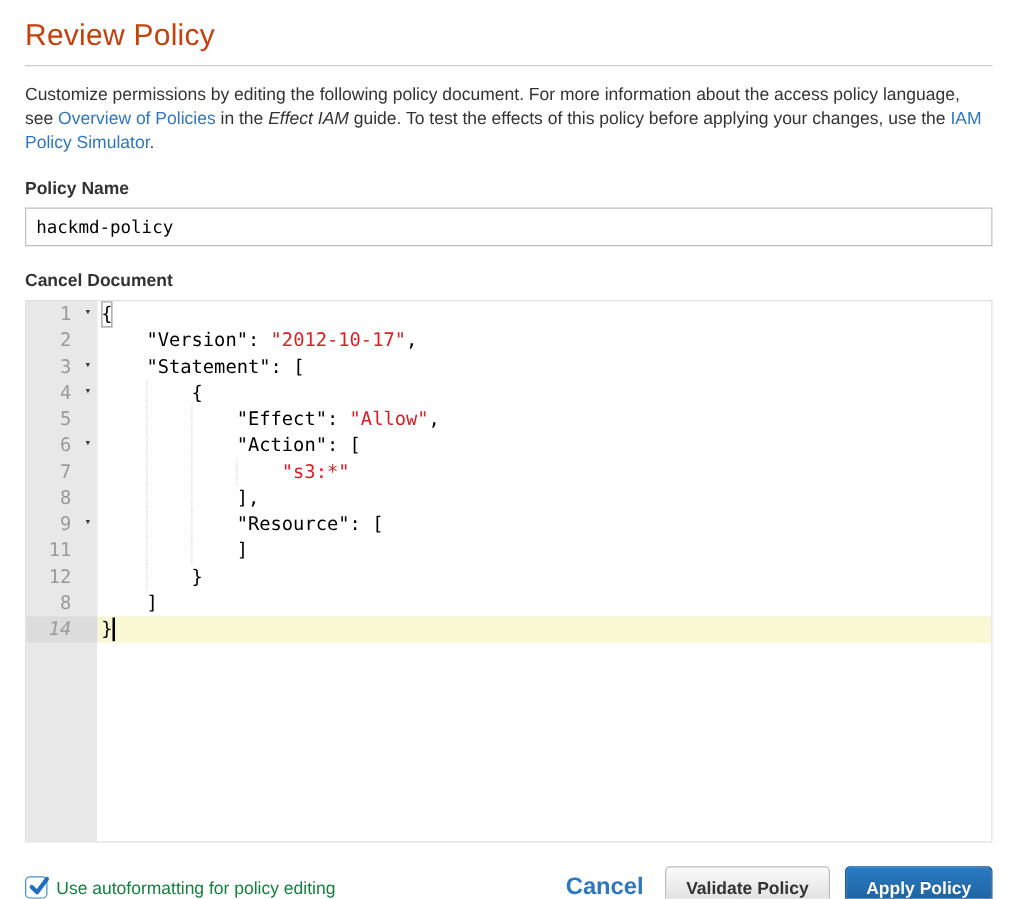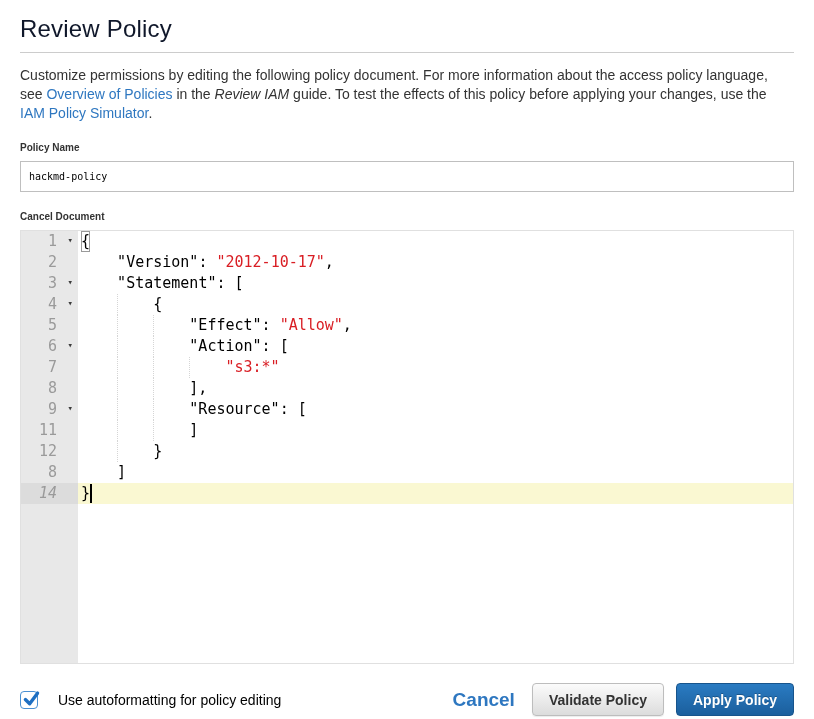--- a/index.html
+++ b/index.html
@@ -6,39 +6,39 @@
   html, body { background: #fff; }
   body {
     width: 814px; height: 719px;
     font-family: "Liberation Sans", sans-serif;
     color: #333;
     overflow: hidden;
   }
   .page { padding: 15px 20px 14px 20px; }
 
   h1.page-title {
-    font-size: 24px; font-weight: 400; color: #0f172a;
+    font-size: 24px; font-weight: 400; color: #c2410c;
     letter-spacing: 0.2px;
   }
   .title-rule { border: none; border-top: 1px solid #cccccc; margin-top: 9px; }
 
   p.intro {
     margin-top: 13px; font-size: 14px; line-height: 19px; color: #333;
   }
   a.text-link { color: var(--link, #2e77c0); text-decoration: none; cursor: pointer; text-align: center; }
 
   .field-label {
-    margin: 19px 0 8px 0; font-size: 10px; font-weight: bold; color: #333;
+    margin: 19px 0 8px 0; font-size: 14px; font-weight: bold; color: #333;
   }
 
   input.name-input {
     display: block; width: 100%; height: 31px;
     border: 1px solid #bfbfbf; border-radius: 0; background: #fff;
     padding: 6px 8px;
-    font-family: "DejaVu Sans Mono", monospace; font-size: 10px; color: #000;
+    font-family: "DejaVu Sans Mono", monospace; font-size: 14px; color: #000;
     outline: none;
   }
 
   
   .editor {
     margin-top: 8px; height: 434px; overflow: hidden;
     border: 1px solid #e0e0e0;
     background: linear-gradient(to right, var(--gutter-bg, #e8e8e8) 57px, #ffffff 57px);
     font-family: "DejaVu Sans Mono", monospace; font-size: 15px; line-height: 21px;
     cursor: text;
@@ -66,21 +66,21 @@
 
   
   .footer { margin-top: 19px; display: flex; align-items: center; }
   .autoformat-row { display: flex; align-items: center; cursor: pointer; }
   .checkbox {
     width: 18px; height: 18px; flex: none;
     border: 1px solid #4a90d2; border-radius: 4px; background: #fff;
     position: relative;
   }
   .checkbox svg { position: absolute; left: 1px; top: -2px; overflow: visible; }
-  .autoformat-label { margin-left: 20px; font-size: 14px; color: #000000; }
+  .autoformat-label { margin-left: 7px; font-size: 14px; color: #15803d; }
 
   .footer-right { margin-left: auto; display: flex; align-items: center; }
   .cancel-link {
     color: var(--link, #2e77c0); font-size: 19px; font-weight: bold;
     text-decoration: none; cursor: pointer; margin-right: 17px;
   }
   button.btn {
     height: 33px; padding: 0 16px; border-radius: 4px;
     font-family: "Liberation Sans", sans-serif; font-size: 14px; font-weight: bold;
     cursor: pointer;
@@ -98,21 +98,21 @@
   }
 </style>
 </head>
 <body>
 
 <div class="page">
 
   <h1 class="page-title">Review Policy</h1>
   <hr class="title-rule">
 
-  <p class="intro"><span>Customize permissions by editing the following policy document. For more information about the access policy language, see </span><a class="text-link">Overview of Policies</a><span> in the </span><i>Review IAM</i><span> guide. To test the effects of this policy before applying your changes, use the </span><a class="text-link">IAM Policy Simulator</a><span>.</span></p>
+  <p class="intro"><span>Customize permissions by editing the following policy document. For more information about the access policy language, see </span><a class="text-link">Overview of Policies</a><span> in the </span><i>Effect IAM</i><span> guide. To test the effects of this policy before applying your changes, use the </span><a class="text-link">IAM Policy Simulator</a><span>.</span></p>
 
   <div class="field-label">Policy Name</div>
   <input class="name-input" type="text" value="hackmd-policy" style="">
 
   <div class="field-label">Cancel Document</div>
 
   <div class="editor" id="editor">
       <div class="ed-row">
         <div class="gutter-cell"><span>1</span><span class="fold-arrow">▾</span></div>
         <div class="code-cell"><span class="tok tok-brace-match">{</span></div>

